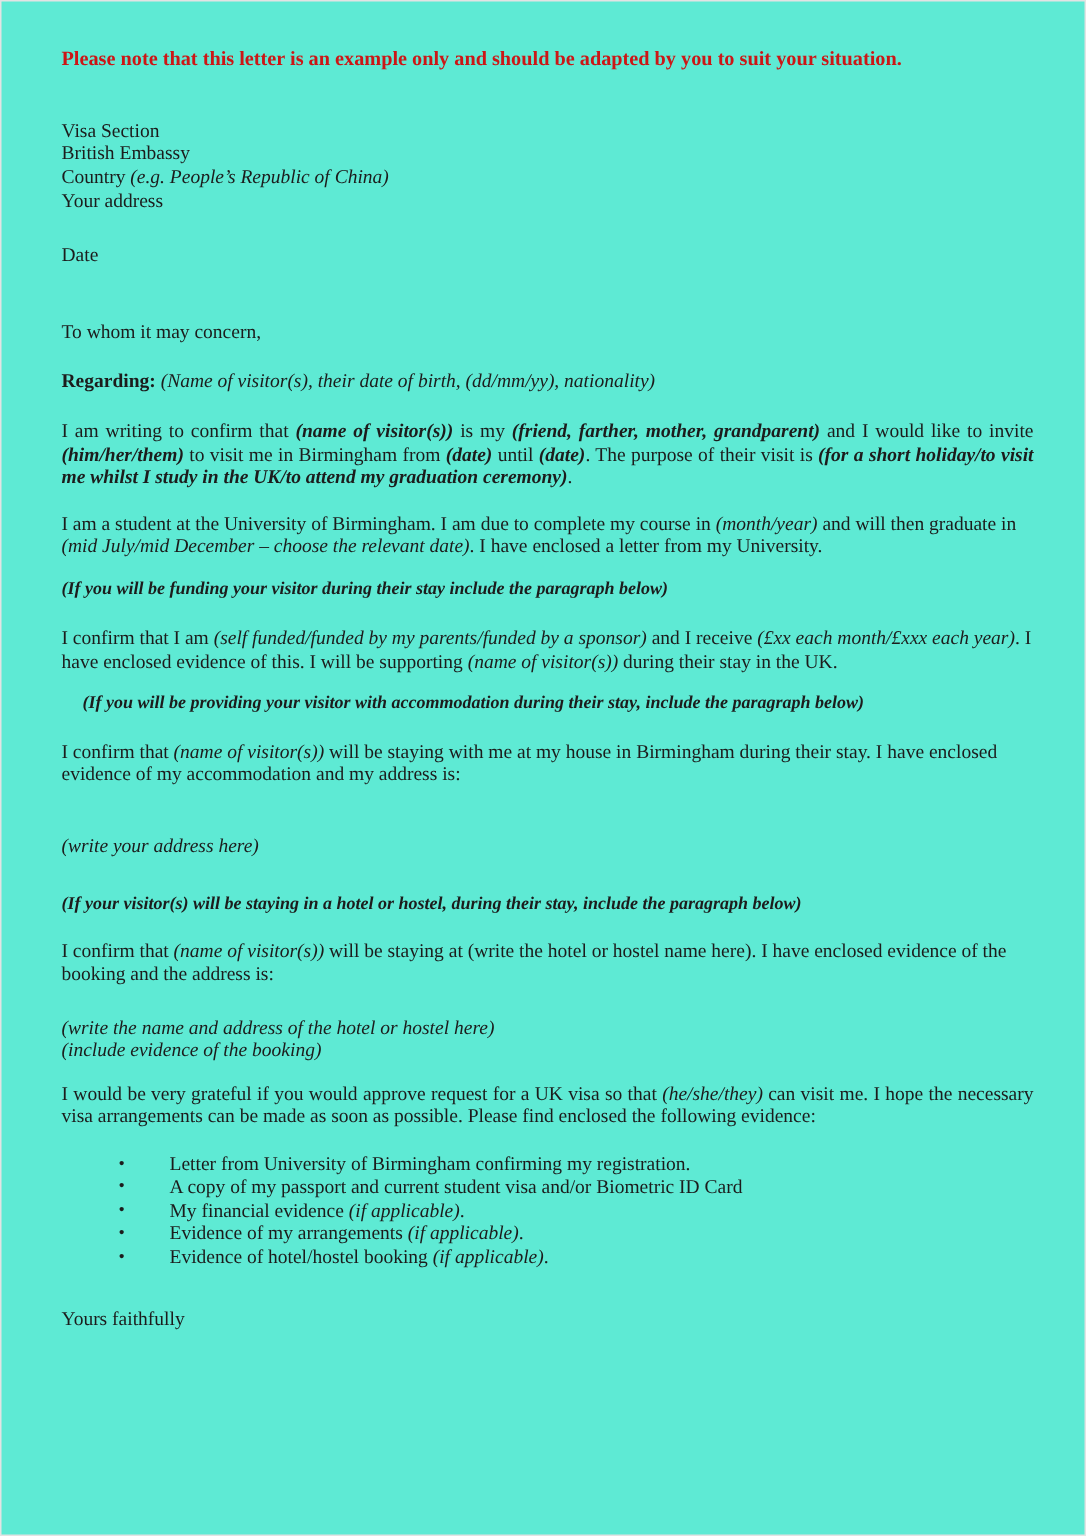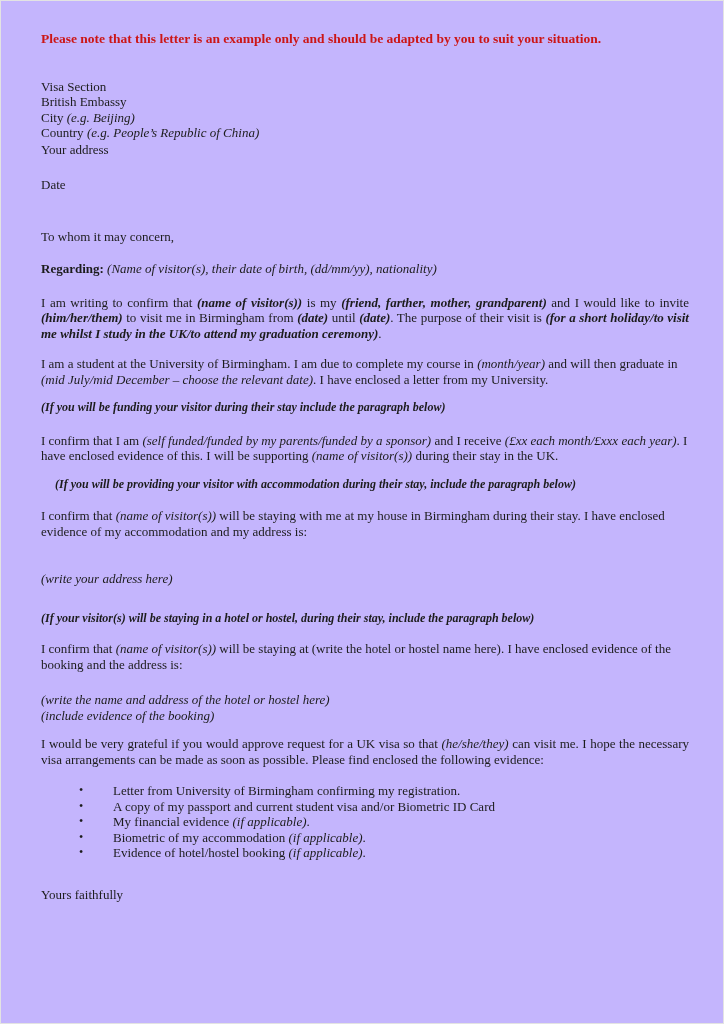--- a/index.html
+++ b/index.html
@@ -5,21 +5,21 @@
   html, body {
     margin: 0;
     padding: 0;
     background: #f2f2f2;
   }
   .page {
     position: relative;
     width: 724px;
     height: 1024px;
     margin: 0 auto;
-    background: #c4b5fd;
+    background: #5eead4;
     box-sizing: border-box;
     padding: 30px 34px 16px 40px;
     border: 1px solid #e3e3e3;
     font-family: "Liberation Serif", serif;
     font-size: 13px;
     line-height: 15.5px;
     color: #1c1c1c;
     overflow: hidden;
   }
   .notice {
@@ -89,21 +89,20 @@
 <body>
 
 <div class="page">
 
   <p class="notice">Please note that this letter is an example only and should be adapted by you to suit your situation.</p>
 
   <div class="addr-row">
     <div class="addr-left">
       <div class="line"><span>Visa Section</span></div>
       <div class="line"><span>British Embassy</span></div>
-      <div class="line"><span>City </span><span class="run-i">(e.g. Beijing)</span></div>
       <div class="line"><span>Country </span><span class="run-i">(e.g. People’s Republic of China)</span></div>
     </div>
     <div class="addr-right">
       <div class="line">Your address</div>
       <div class="line date-label">Date</div>
     </div>
   </div>
 
   <p class="salutation">To whom it may concern,</p>
 
@@ -133,20 +132,20 @@
     <div class="line"><span class="run-i">(write the name and address of the hotel or hostel here)</span></div>
     <div class="line"><span class="run-i">(include evidence of the booking)</span></div>
   </div>
 
   <p class="para justify mb-16"><span>I would be very grateful if you would approve request for a UK visa so that </span><span class="run-i">(he/she/they)</span><span> can visit me. I hope the necessary visa arrangements can be made as soon as possible. Please find enclosed the following evidence:</span></p>
 
   <ul class="evidence-list">
     <li><span>Letter from University of Birmingham confirming my registration.</span></li>
     <li><span>A copy of my passport and current student visa and/or Biometric ID Card</span></li>
     <li><span>My financial evidence </span><span class="run-i">(if applicable)</span><span>.</span></li>
-    <li><span>Biometric of my accommodation </span><span class="run-i">(if applicable)</span><span>.</span></li>
+    <li><span>Evidence of my arrangements </span><span class="run-i">(if applicable)</span><span>.</span></li>
     <li><span>Evidence of hotel/hostel booking </span><span class="run-i">(if applicable)</span><span>.</span></li>
   </ul>
 
   <p class="signoff">Yours faithfully</p>
 
 
 </div>
 
 </body></html>

